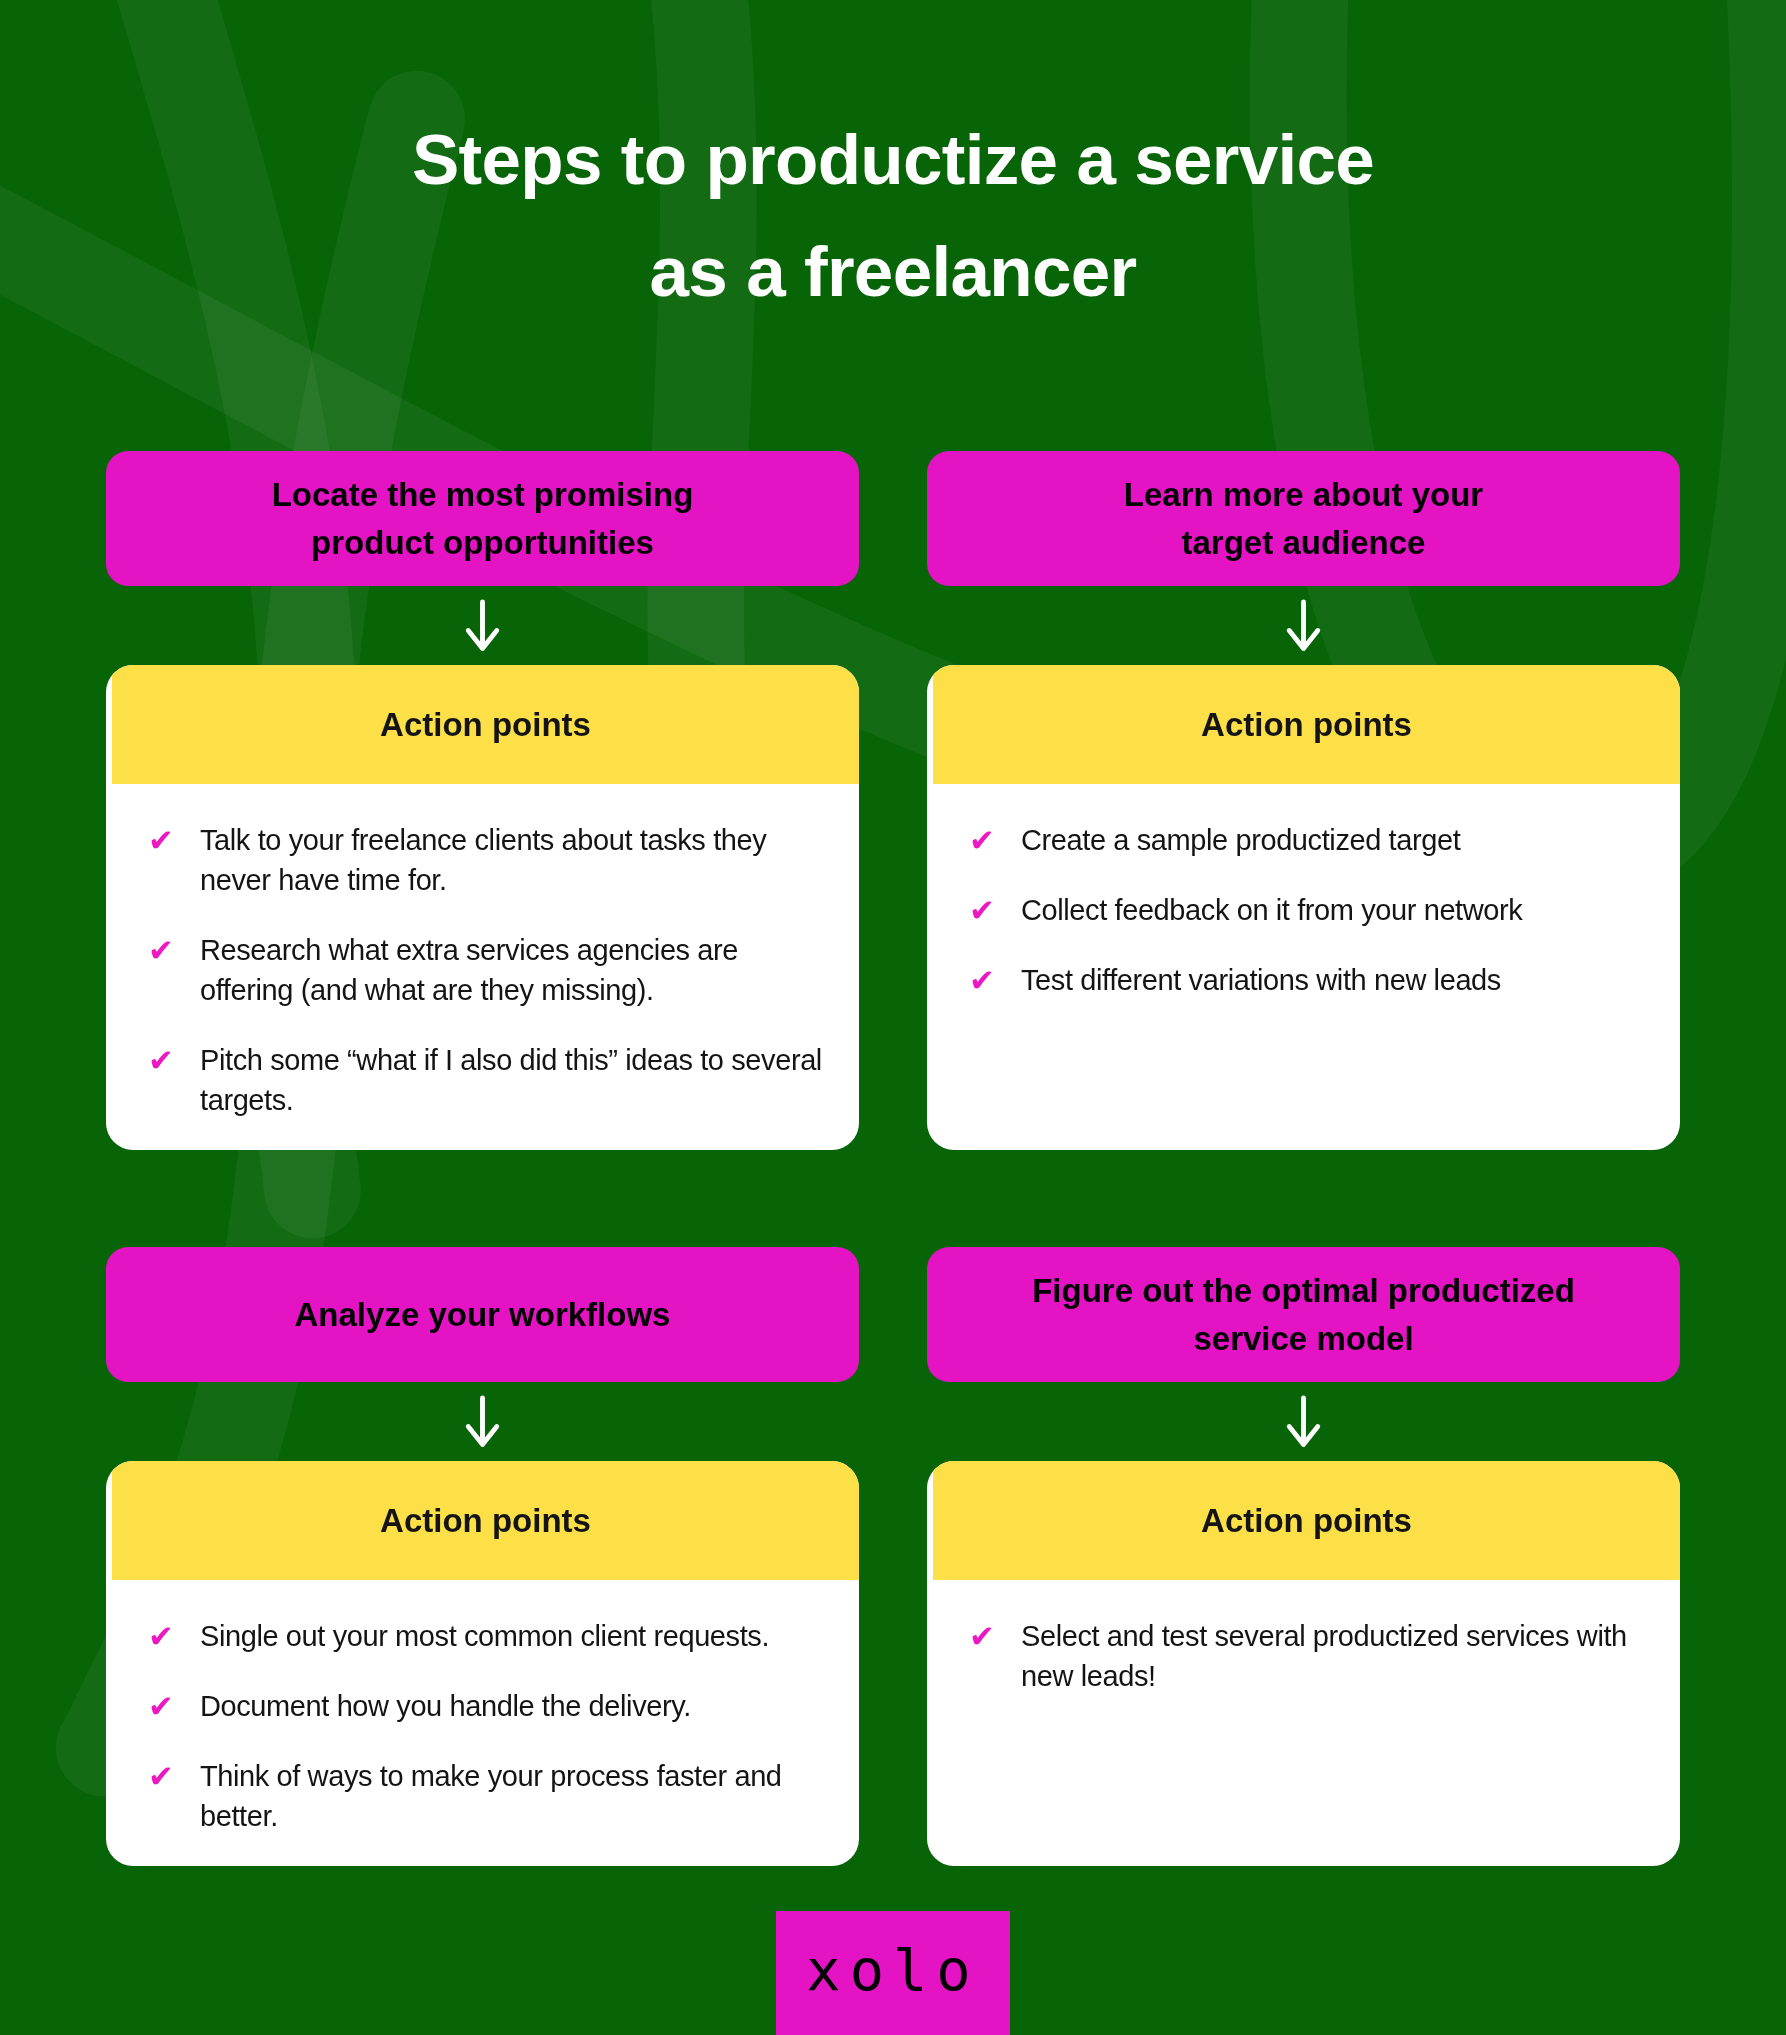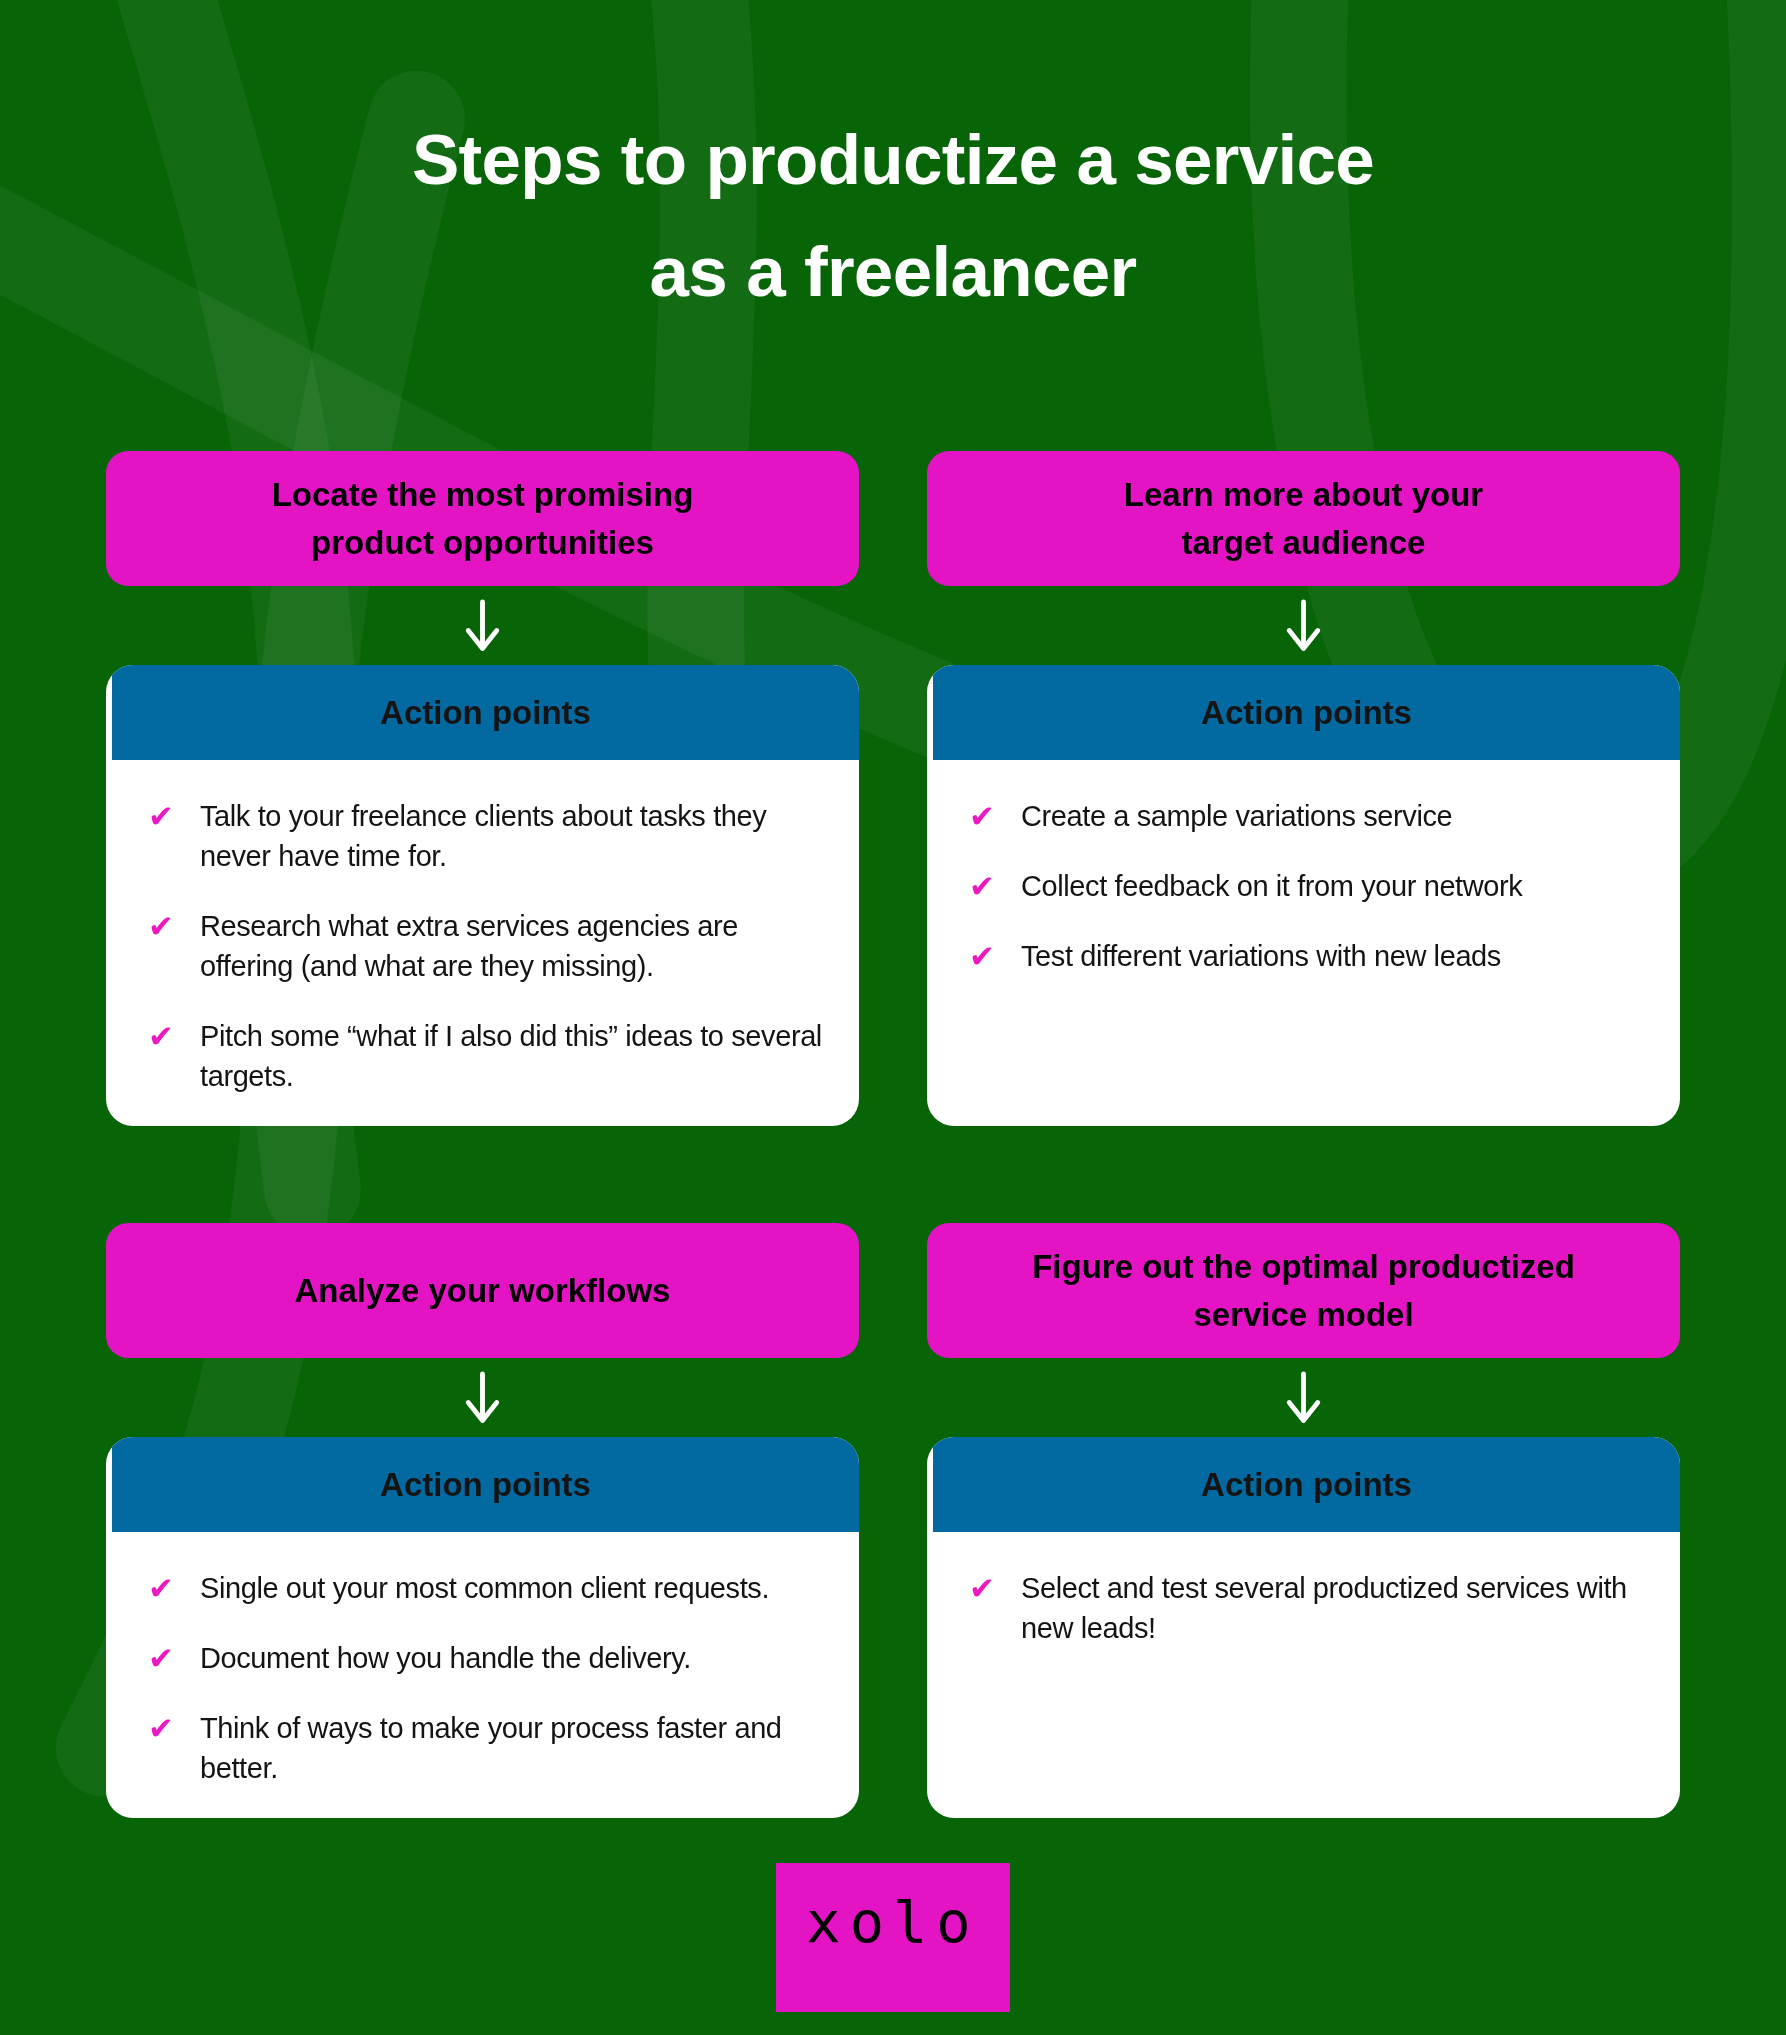--- a/index.html
+++ b/index.html
@@ -57,22 +57,22 @@
   .arrow{display:block;}
 
   .card{
     flex:1;
     background:#ffffff;
     border-radius:27px;
     overflow:hidden;
     display:flex;flex-direction:column;
   }
   .card-head{
-    background:#0369a1;
-    height:95px;
+    background:#fde047;
+    height:119px;
     flex:none;
     display:flex;align-items:center;justify-content:center;margin-left:6px;
   }
   .card-head span{
     color:#141414;
     font-weight:bold;
     font-size:33px;
   }
   .points{
     list-style:none;
@@ -181,21 +181,21 @@
             <path d="M26 4 L26 64 M7 42 L26 66 L45 42" stroke="#ffffff" stroke-width="6.5" fill="none" stroke-linecap="round" stroke-linejoin="round"></path>
           </svg>
         </div>
         <div class="card">
           <div class="card-head">
             <span>Action points</span>
           </div>
           <ul class="points">
             <li class="point">
               <span class="check">✔</span>
-              <span class="point-text">Create a sample variations service</span>
+              <span class="point-text">Create a sample productized target</span>
             </li>
             <li class="point">
               <span class="check">✔</span>
               <span class="point-text">Collect feedback on it from your network</span>
             </li>
             <li class="point">
               <span class="check">✔</span>
               <span class="point-text">Test different variations with new leads</span>
             </li>
           </ul>

